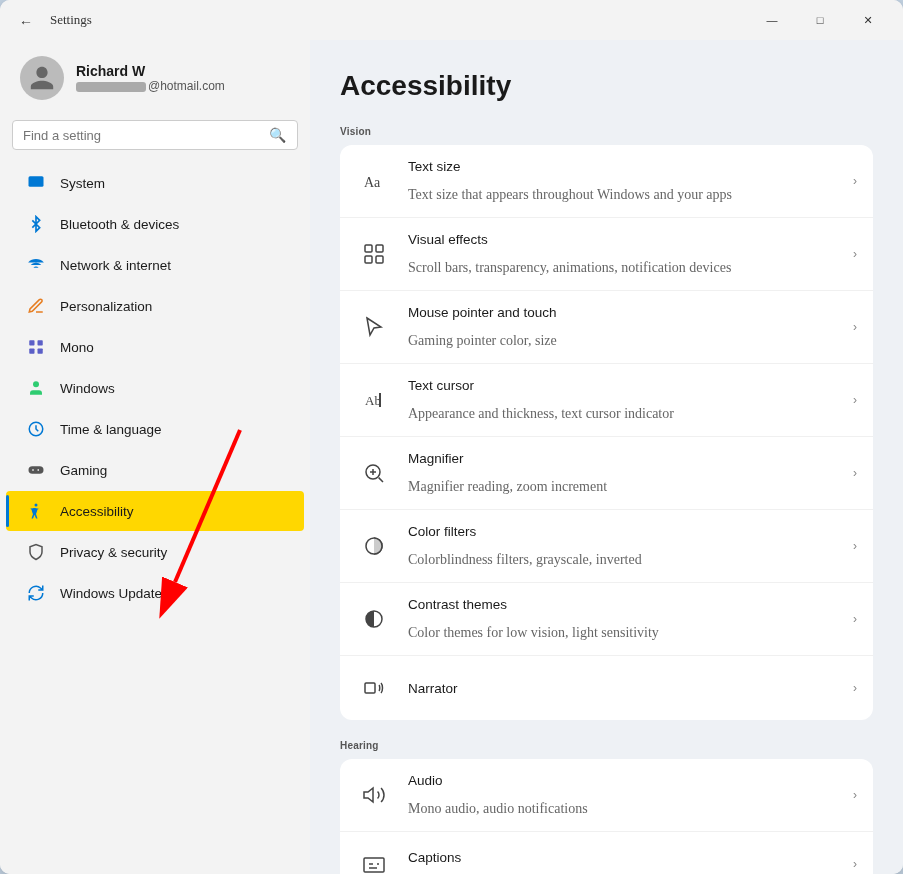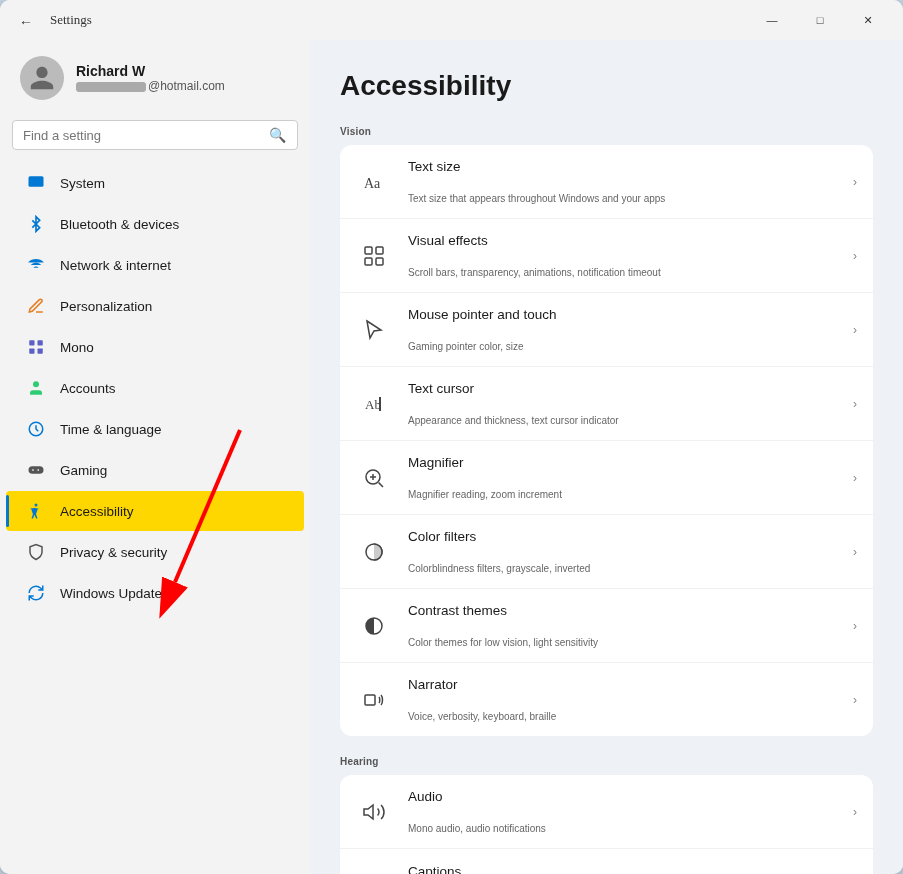--- a/index.html
+++ b/index.html
@@ -260,21 +260,21 @@
       display: flex;
       align-items: center;
       justify-content: center;
       font-size: 20px;
       flex-shrink: 0;
       color: #444;
     }
 
     .settings-item-text { flex: 1; }
     .settings-item-title { font-size: 13.5px; font-weight: 400; color: #1a1a1a; }
-    .settings-item-desc { font-size: 10px; color: #666; margin-top: 19px; }
+    .settings-item-desc { font-size: 14px; color: #666; margin-top: 13px; font-family: Liberation Serif, serif; }
 
     .chevron {
       font-size: 12px;
       color: #888;
       flex-shrink: 0;
     }
 
     .sidebar-wrapper {
       position: relative;
     }
@@ -390,21 +390,21 @@
           <span class="nav-label">Mono</span>
         </div>
 
         <div class="nav-item">
           <div class="nav-icon icon-accounts">
             <svg width="18" height="18" viewBox="0 0 24 24" fill="#2ecc71">
                 <path d="M20 21v-2a4 4 0 00-4-4H8a4 4 0 00-4 4v2"></path>
                 <circle cx="12" cy="7" r="4"></circle>
               </svg>
           </div>
-          <span class="nav-label">Accounts</span>
+          <span class="nav-label">Windows</span>
         </div>
 
         <div class="nav-item">
           <div class="nav-icon icon-time">
             <svg width="18" height="18" viewBox="0 0 24 24" fill="none" stroke="#0078d4" stroke-width="2">
                 <circle cx="12" cy="12" r="9"></circle>
                 <path d="M12 7v5l3 3"></path>
               </svg>
           </div>
           <span class="nav-label">Time &amp; language</span>
@@ -473,21 +473,21 @@
           <div class="settings-item-icon">
             <svg width="24" height="24" viewBox="0 0 24 24" fill="none" stroke="#444" stroke-width="1.5">
                 <rect x="3" y="3" width="7" height="7" rx="1"></rect>
                 <rect x="14" y="3" width="7" height="7" rx="1"></rect>
                 <rect x="3" y="14" width="7" height="7" rx="1"></rect>
                 <rect x="14" y="14" width="7" height="7" rx="1"></rect>
               </svg>
           </div>
           <div class="settings-item-text">
             <div class="settings-item-title">Visual effects</div>
-            <div class="settings-item-desc">Scroll bars, transparency, animations, notification timeout</div>
+            <div class="settings-item-desc">Scroll bars, transparency, animations, notification devices</div>
           </div>
           <span class="chevron">›</span>
         </div>
 
         <div class="settings-item">
           <div class="settings-item-icon">
             <svg width="24" height="24" viewBox="0 0 24 24" fill="none" stroke="#444" stroke-width="1.5">
                 <path d="M5 3l14 9-7 1-4 7z"></path>
               </svg>
           </div>
@@ -557,21 +557,20 @@
 
         <div class="settings-item">
           <div class="settings-item-icon">
             <svg width="24" height="24" viewBox="0 0 24 24" fill="none" stroke="#444" stroke-width="1.5">
                 <rect x="3" y="7" width="10" height="10" rx="1"></rect>
                 <path d="M17 9c1 1 1 5 0 6M19 7c2 2 2 8 0 10"></path>
               </svg>
           </div>
           <div class="settings-item-text">
             <div class="settings-item-title">Narrator</div>
-            <div class="settings-item-desc">Voice, verbosity, keyboard, braille</div>
           </div>
           <span class="chevron">›</span>
         </div>
       </div>
 
       <div class="section-label">Hearing</div>
       <div class="settings-group">
 
         <div class="settings-item">
           <div class="settings-item-icon">

